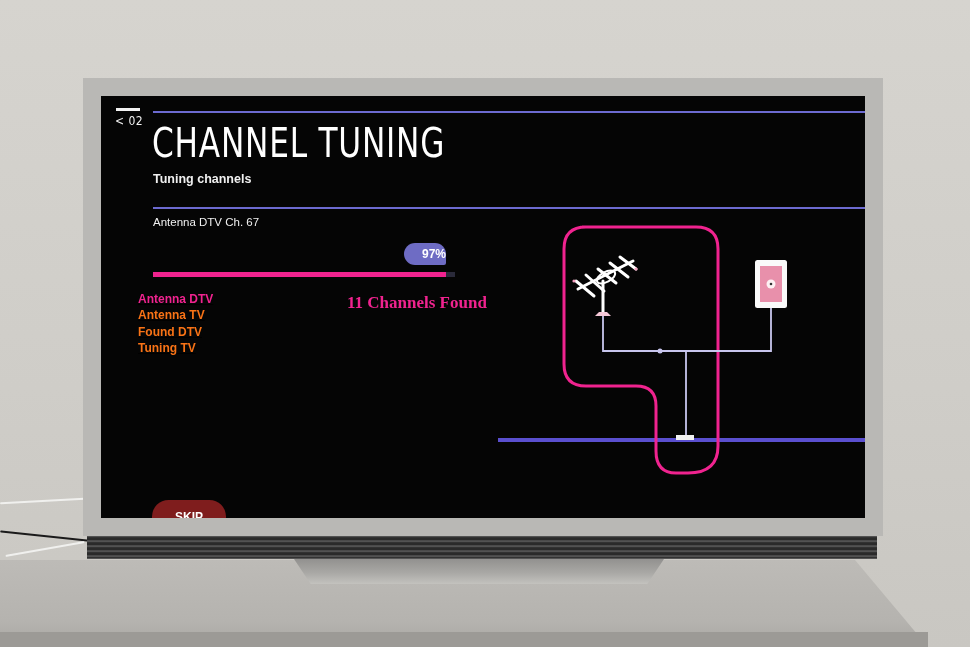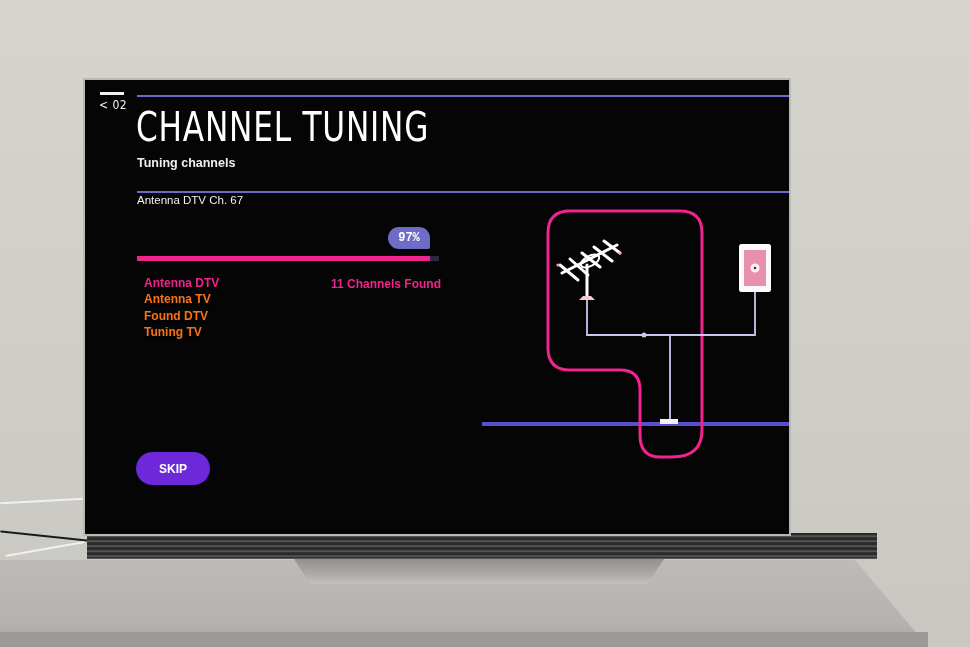--- a/index.html
+++ b/index.html
@@ -24,22 +24,22 @@
       clip-path: polygon(0 0, 100% 0, 95% 100%, 5% 100%);
     }
     .speaker {
       position: absolute; left: 87px; top: 533px; width: 790px; height: 26px;
       background: repeating-linear-gradient(180deg, #2a2a2a 0px, #2a2a2a 2px, #6a6a6a 3px, #3a3a3a 4px, #2a2a2a 5px);
       border-bottom: 1px solid #555;
     }
     .cable { position: absolute; height: 2px; background: #f0f0ee; border-radius: 1px; }
     .cable.dark { background: #1a1a1a; }
     .tv-frame {
-      position: absolute; left: 83px; top: 78px; width: 708px; height: 458px;
-      background: #b9b8b5; padding: 2px;
+      position: absolute; left: 83px; top: 78px; width: 800px; height: 458px;
+      background: #b9b8b5; padding: 18px;
     }
     .screen {
       position: relative; width: 100%; height: 100%;
       background: #050505; overflow: hidden;
     }
     .top-rule { position: absolute; left: 52px; top: 15px; width: 732px; height: 2px; background: #6c6ad0; }
     .mid-rule { position: absolute; left: 52px; top: 111px; width: 732px; height: 2px; background: #6c6ad0; }
     .step-bar { position: absolute; left: 15px; top: 12px; width: 24px; height: 3px; background: #f2f2f2; }
     .step-back {
       position: absolute; left: 14px; top: 18px; color: #f2f2f2;
@@ -54,46 +54,46 @@
     }
     .subtitle {
       position: absolute; left: 52px; top: 76px; color: #f0f0f0;
       font-family: "Liberation Sans", sans-serif; font-weight: bold; font-size: 12.5px;
     }
     .close {
       position: absolute; left: 764px; top: 26px; width: 14px; height: 14px;
       color: #fff; font-size: 16px; font-weight: bold; line-height: 14px; cursor: pointer; text-align: center;
     }
     .current-channel {
-      position: absolute; left: 52px; top: 114px; color: #f0f0f0;
+      position: absolute; left: 52px; top: 120px; color: #f0f0f0;
       font-family: "Liberation Sans", sans-serif; font-size: 11.5px;
     }
     .progress-track {
       position: absolute; left: 52px; top: 176px; width: 302px; height: 5px; background: #2a2a3a;
     }
     .progress-fill { height: 100%; background: #f0238f; }
     .pct-bubble {
       position: absolute; left: 303px; top: 147px; width: 42px; height: 22px;
       background: #6e6cc4; border-radius: 11px 11px 2px 11px; color: #fff;
-      font-family: Liberation Mono, monospace; font-weight: bold; font-size: 12px;
-      text-align: center; line-height: 22px;
+      font-family: Liberation Sans, sans-serif; font-weight: bold; font-size: 12px;
+      text-align: right; line-height: 22px;
     }
     .found {
       position: absolute; left: 246px; top: 197px; color: #f0238f;
-      font-family: Liberation Sans, sans-serif; font-weight: bold; font-size: 12px; white-space: nowrap;
+      font-family: Liberation Serif, serif; font-weight: bold; font-size: 17px; white-space: nowrap;
     }
-    .sources { position: absolute; left: 59px; top: 195px; list-style: none; text-decoration: underline; }
+    .sources { position: absolute; left: 37px; top: 195px; list-style: none; text-decoration: underline; }
     .sources li {
       font-family: "Liberation Sans", sans-serif; font-weight: bold; font-size: 12px;
       color: #f97316; line-height: 16.3px;
     }
     .sources li.active { color: #f0238f; }
     .skip {
-      position: absolute; left: 51px; top: 372px; width: 74px; height: 33px;
-      background: #6d28d9; border-radius: 17px; border: none; color: #fff;
+      position: absolute; left: 51px; top: 404px; width: 74px; height: 33px;
+      background: #7f1d1d; border-radius: 17px; border: none; color: #fff;
       font-family: "Liberation Sans", sans-serif; font-weight: bold; font-size: 12px;
       cursor: pointer;
     }
     .diagram { position: absolute; left: 395px; top: 125px; }
   </style>
 </head>
 <body>
 
 <div class="shelf"></div>
 <div class="shelf-edge"></div>

